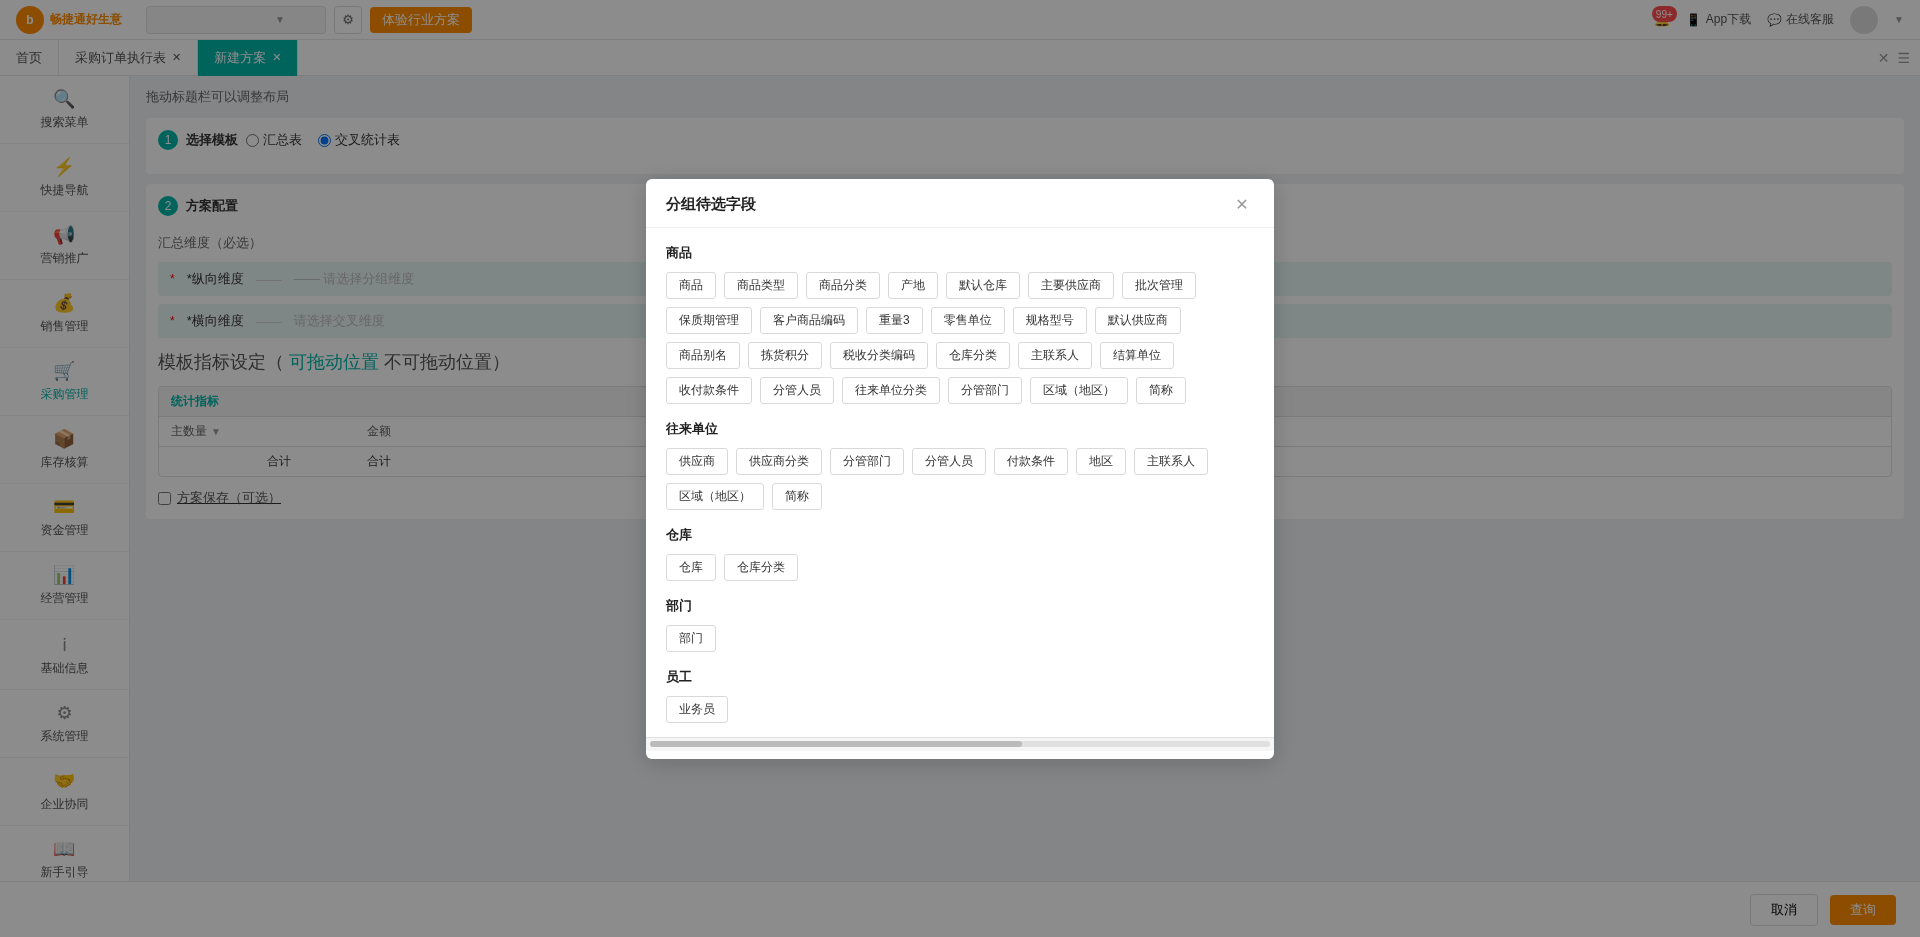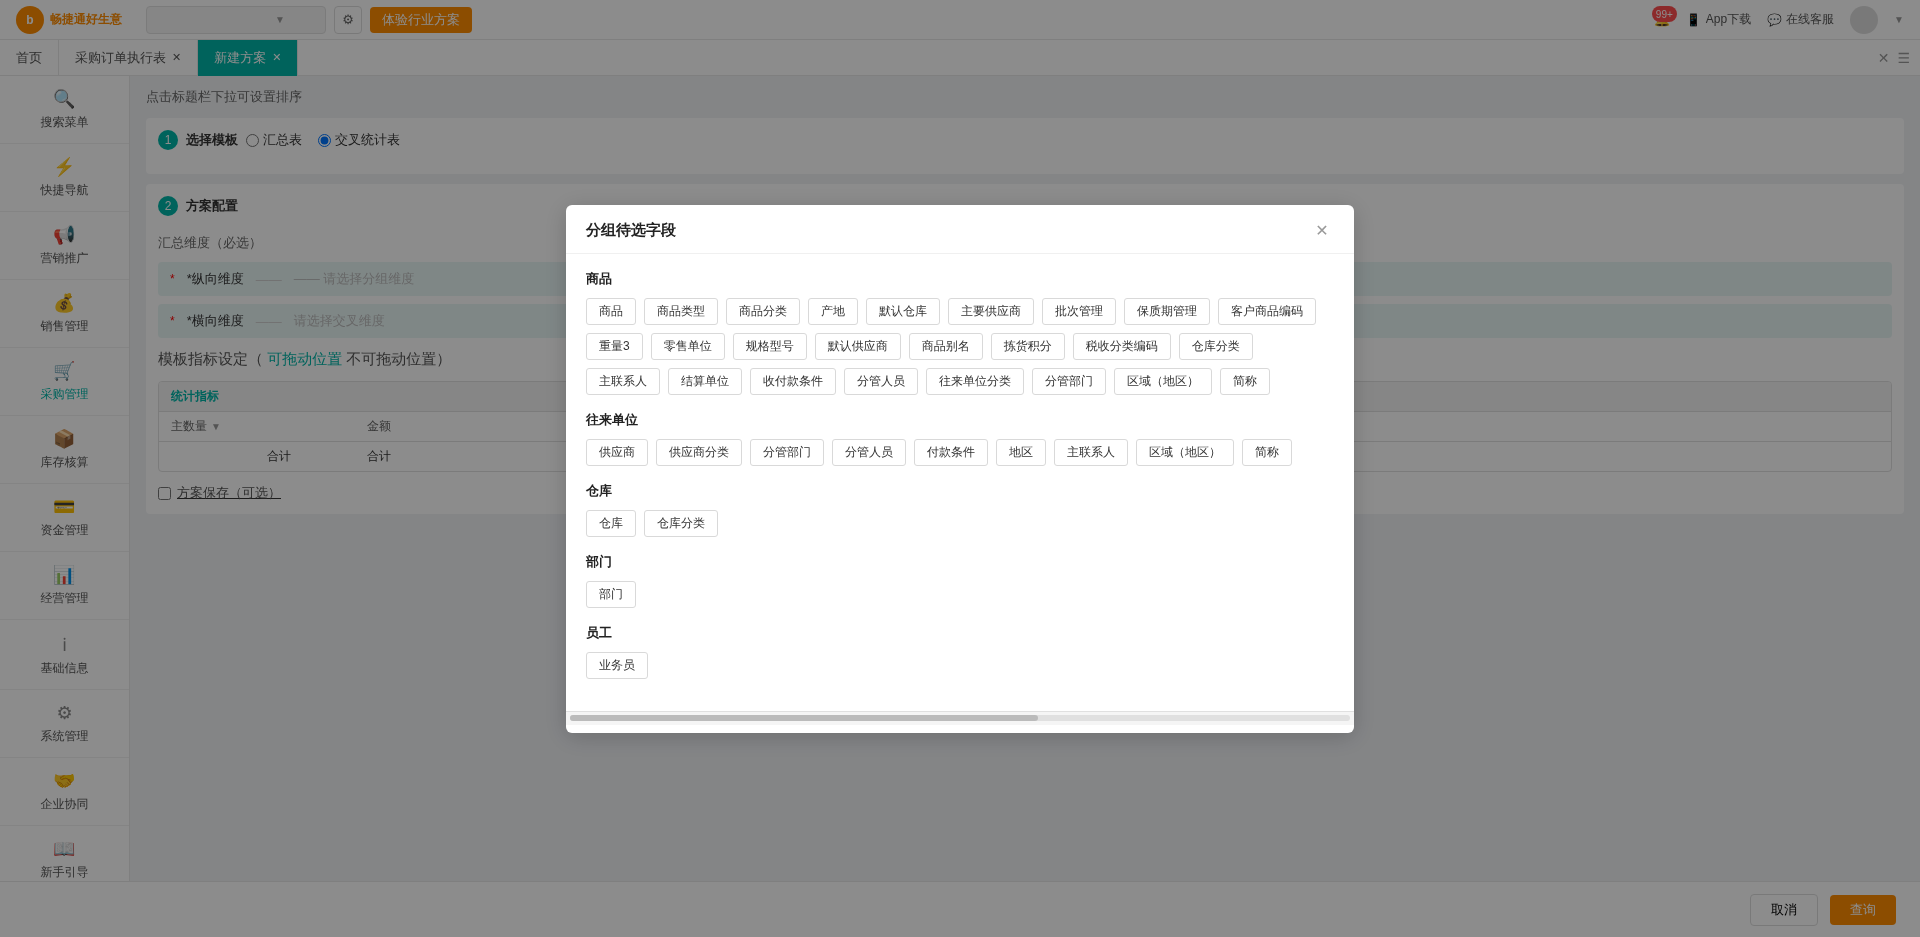--- a/index.html
+++ b/index.html
@@ -272,21 +272,21 @@
       z-index: 100;
       display: flex;
       align-items: center;
       justify-content: center;
     }
 
     
     .modal {
       background: #fff;
       border-radius: 6px;
-      width: 788px;
+      width: 628px;
       max-height: 580px;
       display: flex;
       flex-direction: column;
       box-shadow: 0 4px 24px rgba(0,0,0,0.18);
       position: relative;
     }
     .modal-header {
       display: flex;
       align-items: center;
       justify-content: space-between;
@@ -461,21 +461,21 @@
       <span>新手引导</span>
     </div>
     <div class="sidebar-item">
       <span class="sidebar-icon">🖥</span>
       <span>应用中心</span>
     </div>
 
   </div>
 
   <div class="content-area">
-    <div class="content-title">点击标题栏下拉可设置排序</div>
+    <div class="content-title">拖动标题栏可以调整布局</div>
 
     <div class="form-section">
       <div class="step-header">
         <div class="step-num">1</div>
         <span class="step-title">选择模板</span>
         <div class="radio-group">
           <label class="radio-label">
             <input type="radio" name="template" style="">
             <span>汇总表</span>
           </label>
@@ -503,21 +503,21 @@
           <span class="select-placeholder" style="cursor:pointer;">——   请选择分组维度</span>
         </div>
         <div class="highlight-row" style="margin-top:8px;">
           <span style="color:#f00;font-size:12px;">*</span>
           <span style="color:#333;font-size:13px;margin-left:4px;">*横向维度</span>
           <span style="color:#ccc;margin:0 4px;">——</span>
           <span class="select-placeholder" style="cursor:pointer;">请选择交叉维度</span>
         </div>
       </div>
 
-      <div style="margin-top:12px;font-size:15px;color:#555;">
+      <div style="margin-top:12px;font-size:18px;color:#555;">
         <span>模板指标设定（</span>
         <span style="color:#00b5a8;cursor:pointer;">可拖动位置</span>
         <span>不可拖动位置）</span>
       </div>
 
       <div class="table-wrapper" style="margin-top:12px;text-align:right;">
         <div class="table-header-row">
           <span style="color:#00b5a8;font-weight:bold;">统计指标</span>
         </div>
         <div class="table-header-row" style="background:#fff;border-bottom:1px solid #e0e0e0;">

